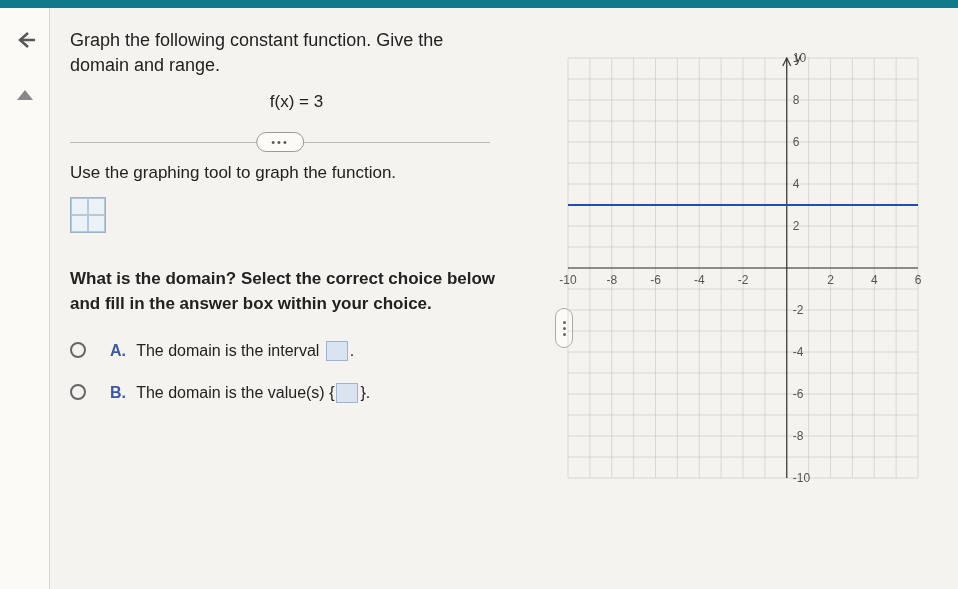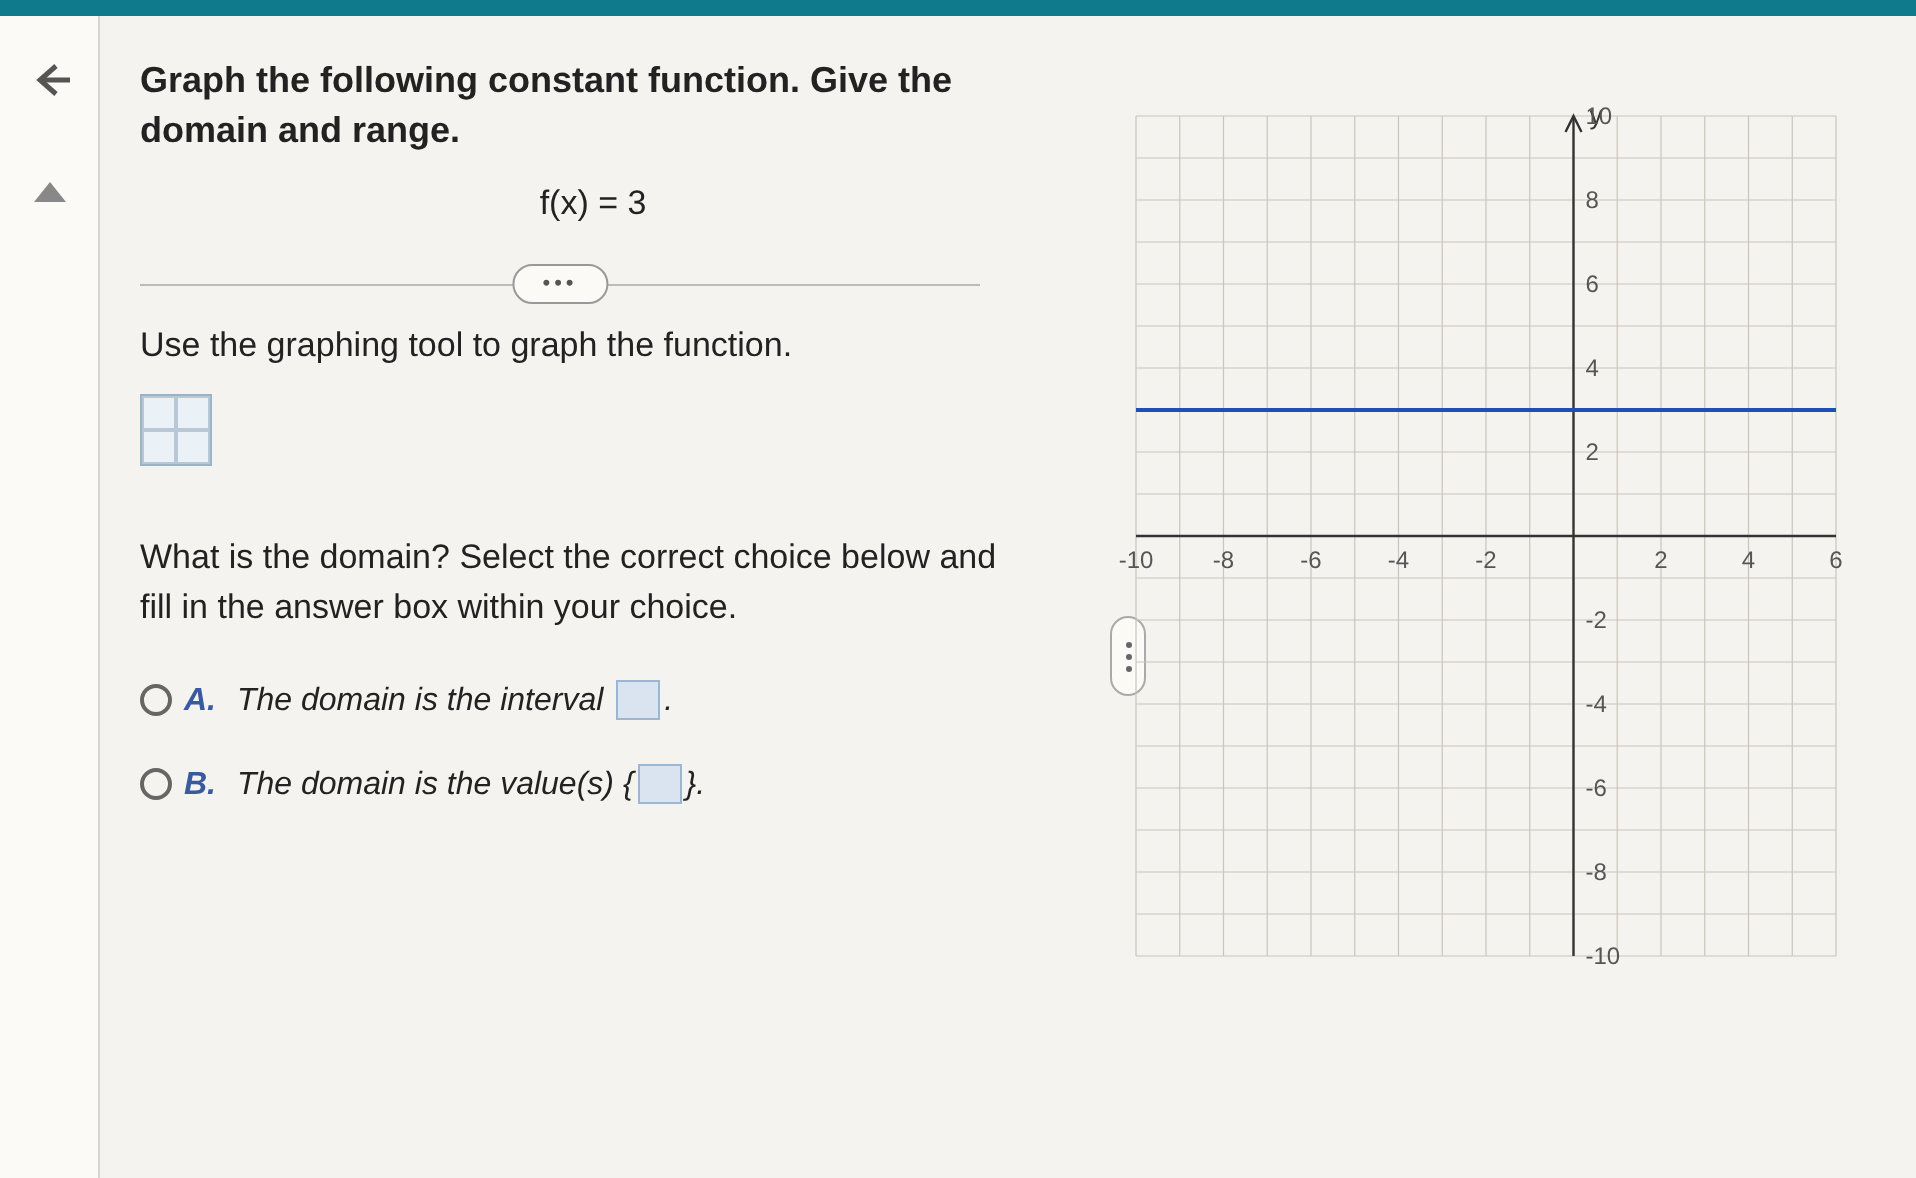--- a/index.html
+++ b/index.html
@@ -36,21 +36,20 @@
     .content {
       flex: 1;
       padding: 20px 25px 0 20px;
       position: relative;
     }
     .question-text {
       font-size: 18px;
       color: #222;
       line-height: 1.4;
       max-width: 420px;
-      font-weight: bold;
     }
     .formula {
       font-size: 17px;
       margin-top: 14px;
       color: #222;
       text-align: center;
     }
     .divider-row {
       position: relative;
       margin-top: 30px;
@@ -95,30 +94,30 @@
     }
     .graph-tool-icon div {
       border: 1px solid #b8c8d6;
     }
     .domain-q {
       font-size: 17px;
       margin-top: 34px;
       max-width: 440px;
       line-height: 1.45;
       color: #222;
+      font-weight: bold;
     }
     .choices {
       margin-top: 22px;
     }
     .choice {
       display: flex;
       align-items: flex-start;
-      gap: 6px;
+      gap: 24px;
       margin-bottom: 18px;
-      font-style: italic;
     }
     .radio {
       width: 16px;
       height: 16px;
       border: 2px solid #666;
       border-radius: 50%;
       margin-top: 3px;
       flex-shrink: 0;
       cursor: pointer;
     }

